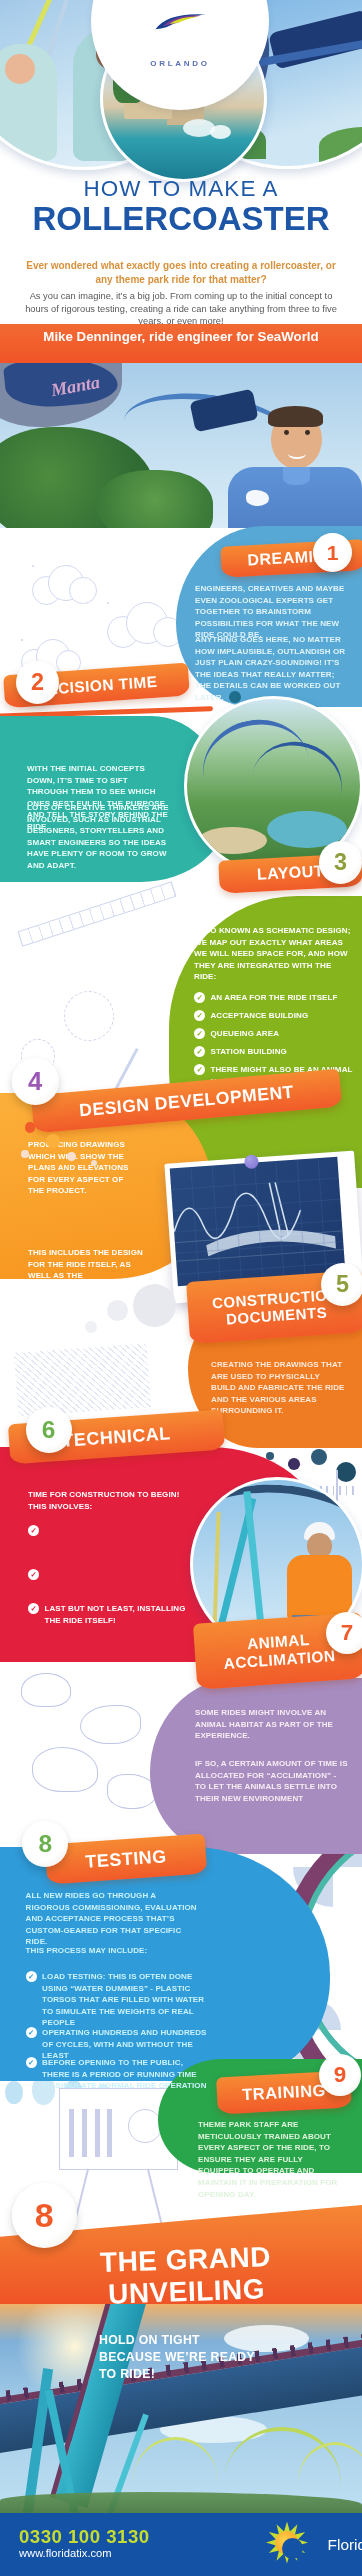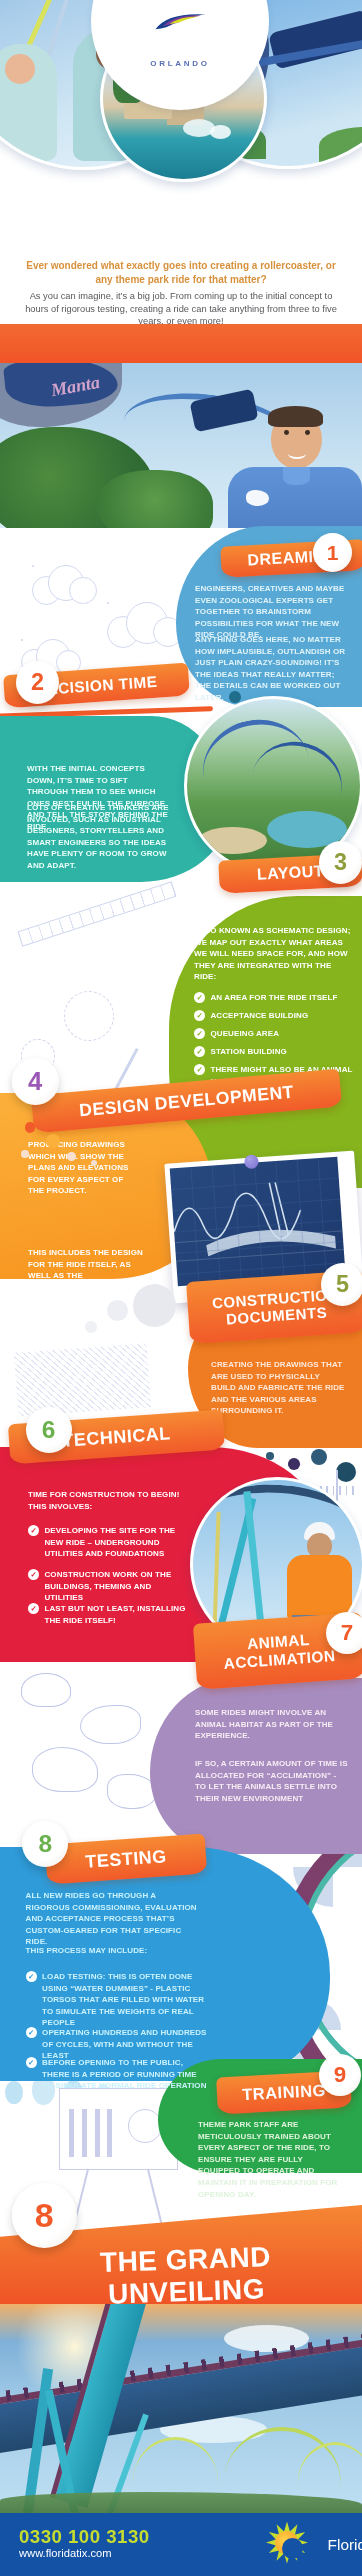--- a/index.html
+++ b/index.html
@@ -66,26 +66,29 @@
       <svg class="abs" style="left:60px;top:76px;" width="59" height="24.5" viewBox="0 0 110 46">
         <path d="M8 40 Q30 8 102 12 Q60 16 44 28 Q30 38 8 40 Z" fill="#1b3f8f"></path>
         <path d="M22 34 Q45 12 94 14 Q62 20 48 28 Z" fill="#7c3f98"></path>
         <path d="M34 30 Q55 16 88 16 Q64 22 52 27 Z" fill="#d7df23"></path>
       </svg>
       <div class="abs" style="left:0;top:127px;width:178px;text-align:center;font-weight:700;font-size:8px;color:#5b6fb5;letter-spacing:2.7px;">ORLANDO</div>
     </div>
   </div>
 
   <div class="abs" style="left:0;top:176px;width:362px;text-align:center;z-index:5;">
+    <div style="font-size:22.4px;color:#1e5aa8;font-weight:500;letter-spacing:1.1px;">HOW TO MAKE A</div>
+    <div style="font-size:33px;color:#1e56a7;font-weight:800;letter-spacing:0px;line-height:1.02;">ROLLERCOASTER</div>
   </div>
 
   <div class="abs" style="left:24px;top:259px;width:314px;text-align:center;color:#d8913c;font-weight:700;font-size:10px;line-height:1.35;">Ever wondered what exactly goes into creating a rollercoaster, or any theme park ride for that matter?</div>
   <div class="abs" style="left:21px;top:290px;width:320px;text-align:center;color:#57585b;font-weight:400;font-size:9.3px;line-height:1.35;">As you can imagine, it’s a big job. From coming up to the initial concept to hours of rigorous testing, creating a ride can take anything from three to five years, or even more!</div>
 
   <div class="abs" style="left:0;top:324px;width:362px;height:39px;background:linear-gradient(180deg,#f26a33,#f15427);color:#fff;text-align:center;">
+    <div style="font-size:13.3px;font-weight:800;margin-top:5.3px;">Mike Denninger, ride engineer for SeaWorld</div>
   </div>
 
   <div class="abs" style="left:0;top:363px;width:362px;height:165px;background:linear-gradient(180deg,#a8cde9 0%,#c6e0f1 55%,#d9ecf7 100%);overflow:hidden;">
     <div class="abs" style="left:-16px;top:-10.7px;width:138px;height:75px;background:#7c8aa5;border-radius:0 0 60% 40%;"></div>
     <div class="abs" style="left:5.3px;top:-5.3px;width:112px;height:48px;background:#2c4a86;border-radius:20% 80% 40% 60%;transform:rotate(-6deg);"></div>
     <div class="abs" style="left:51px;top:12.8px;color:#dba8cf;font-style:italic;font-weight:700;font-size:18px;transform:rotate(-10deg);font-family:'Liberation Serif',serif;opacity:.95;">Manta</div>
     <div class="abs" style="left:123px;top:32px;width:176px;height:69px;border:0;border-top:6.4px solid #4a7fc1;border-radius:50%;transform:rotate(8deg);"></div>
     <div class="abs" style="left:192px;top:32px;width:64px;height:31px;background:#1d3a6e;border-radius:6.4px;transform:rotate(-12deg);"></div>
     <div class="abs" style="left:-21px;top:64px;width:176px;height:123px;background:radial-gradient(circle at 40% 40%,#4e8c3f,#2f6b33 70%);border-radius:45% 55% 40% 60%;"></div>
     <div class="abs" style="left:96px;top:107px;width:117px;height:75px;background:radial-gradient(circle at 50% 40%,#5d9c4a,#3b7a38 75%);border-radius:50% 50% 40% 60%;"></div>
@@ -251,25 +254,23 @@
     <div class="abs blob" style="left:0;top:1447px;width:325px;height:215px;background:#e31f3e;border-radius:0 149px 160px 0 / 0 117px 160px 0;"></div>
     <div class="abs ribbon" style="left:8.5px;top:1417px;width:215px;height:40px;font-size:18px;transform:rotate(-4deg);z-index:5;">
       <span>TECHNICAL</span>
     </div>
     <div class="abs num-badge" style="left:25.6px;top:1407px;width:46px;height:46px;font-size:24.5px;color:#6ab04c;">
       <span>6</span>
     </div>
     <div class="abs utext sec-text" style="left:28px;top:1489px;width:160px;">TIME FOR CONSTRUCTION TO BEGIN! THIS INVOLVES:</div>
     <div class="abs chk sec-text" style="left:28px;top:1525px;width:160px;">
       <span class="ico" style="color:#e31f3e;">✓</span>
-      <span class="txt utext">DEVELOPING THE SITE FOR THE NEW RIDE – UNDERGROUND UTILITIES AND FOUNDATIONS</span>
     </div>
     <div class="abs chk sec-text" style="left:28px;top:1569px;width:160px;">
       <span class="ico" style="color:#e31f3e;">✓</span>
-      <span class="txt utext">CONSTRUCTION WORK ON THE BUILDINGS, THEMING AND UTILITIES</span>
     </div>
     <div class="abs chk sec-text" style="left:28px;top:1603px;width:160px;">
       <span class="ico" style="color:#e31f3e;">✓</span>
       <span class="txt utext">LAST BUT NOT LEAST, INSTALLING THE RIDE ITSELF!</span>
     </div>
 
     <div class="abs line-doodle" style="left:336px;top:1470px;width:2.1px;height:128px;background:#c3cbe8;"></div>
     <div class="abs" style="left:320px;top:1486px;width:37px;height:8.5px;background:repeating-linear-gradient(90deg,#c3cbe8 0 1.6px,transparent 1.6px 6.4px);"></div>
 
     <div class="abs circle photo-ring" style="left:190px;top:1477px;width:169px;height:169px;background:linear-gradient(180deg,#8fc3e8 0%,#b7d9f0 55%,#d6ecf8 100%);z-index:5;">
@@ -371,20 +372,21 @@
 
       <div class="abs" style="left:80px;top:-21px;width:34px;height:224px;background:linear-gradient(90deg,#35b3c9,#1f93ad);transform:rotate(16deg);border-left:5.3px solid #6e3b5e;"></div>
       <div class="abs" style="left:32px;top:64px;width:9.6px;height:160px;background:#2fa7c0;transform:rotate(8deg);"></div>
       <div class="abs" style="left:59px;top:85px;width:7.5px;height:138px;background:#35b3c9;transform:rotate(-12deg);"></div>
       <div class="abs" style="left:123px;top:107px;width:6.4px;height:117px;background:#49c2d4;transform:rotate(20deg);"></div>
 
       <div class="abs" style="left:133px;top:133px;width:85px;height:85px;border:0;border-top:3.7px solid #cde06a;border-radius:50%;"></div>
       <div class="abs" style="left:224px;top:123px;width:117px;height:107px;border:0;border-top:4.3px solid #bcd75a;border-radius:50%;transform:rotate(6deg);"></div>
       <div class="abs" style="left:298px;top:138px;width:75px;height:80px;border:0;border-top:3.7px solid #cde06a;border-radius:50%;transform:rotate(-8deg);"></div>
       <div class="abs" style="left:0;top:188px;width:362px;height:21px;background:linear-gradient(180deg,#5d8f4d,#46763c);border-radius:40% 60% 0 0;opacity:.9;"></div>
+      <div class="abs" style="left:99px;top:28px;width:160px;color:#fff;font-weight:800;font-size:12.3px;line-height:1.4;letter-spacing:0.3px;">HOLD ON TIGHT BECAUSE WE’RE READY TO RIDE!</div>
     </div>
   </div>
 
   <div class="abs" style="left:0;top:2513px;width:362px;height:63px;background:#1452a5;">
     <div class="abs" style="left:19px;top:13px;color:#c6dc2e;font-weight:800;font-size:18.6px;letter-spacing:0.5px;">0330 100 3130</div>
     <div class="abs" style="left:19px;top:34px;color:#ffffff;font-weight:400;font-size:11.2px;">www.floridatix.com</div>
     <div class="abs" style="left:266px;top:8.5px;width:91px;height:46px;">
       <div class="abs" style="left:0;top:0;width:42px;height:42px;background:#c6dc2e;clip-path:polygon(100% 50%,76% 57%,93.3% 75%,69.1% 69.1%,75% 93.3%,57% 76.1%,50% 100%,43% 76.1%,25% 93.3%,30.9% 69.1%,6.7% 75%,23.9% 57%,0% 50%,23.9% 43%,6.7% 25%,30.9% 30.9%,25% 6.7%,43% 23.9%,50% 0%,57% 23.9%,75% 6.7%,69.1% 30.9%,93.3% 25%,76.1% 43%);"></div>
       <div class="abs circle" style="left:9px;top:9px;width:23.4px;height:23.4px;background:radial-gradient(circle at 40% 40%,#ffd24a,#f7941e);"></div>
       <div class="abs circle" style="left:16px;top:16px;width:21px;height:21px;background:#1452a5;"></div>

